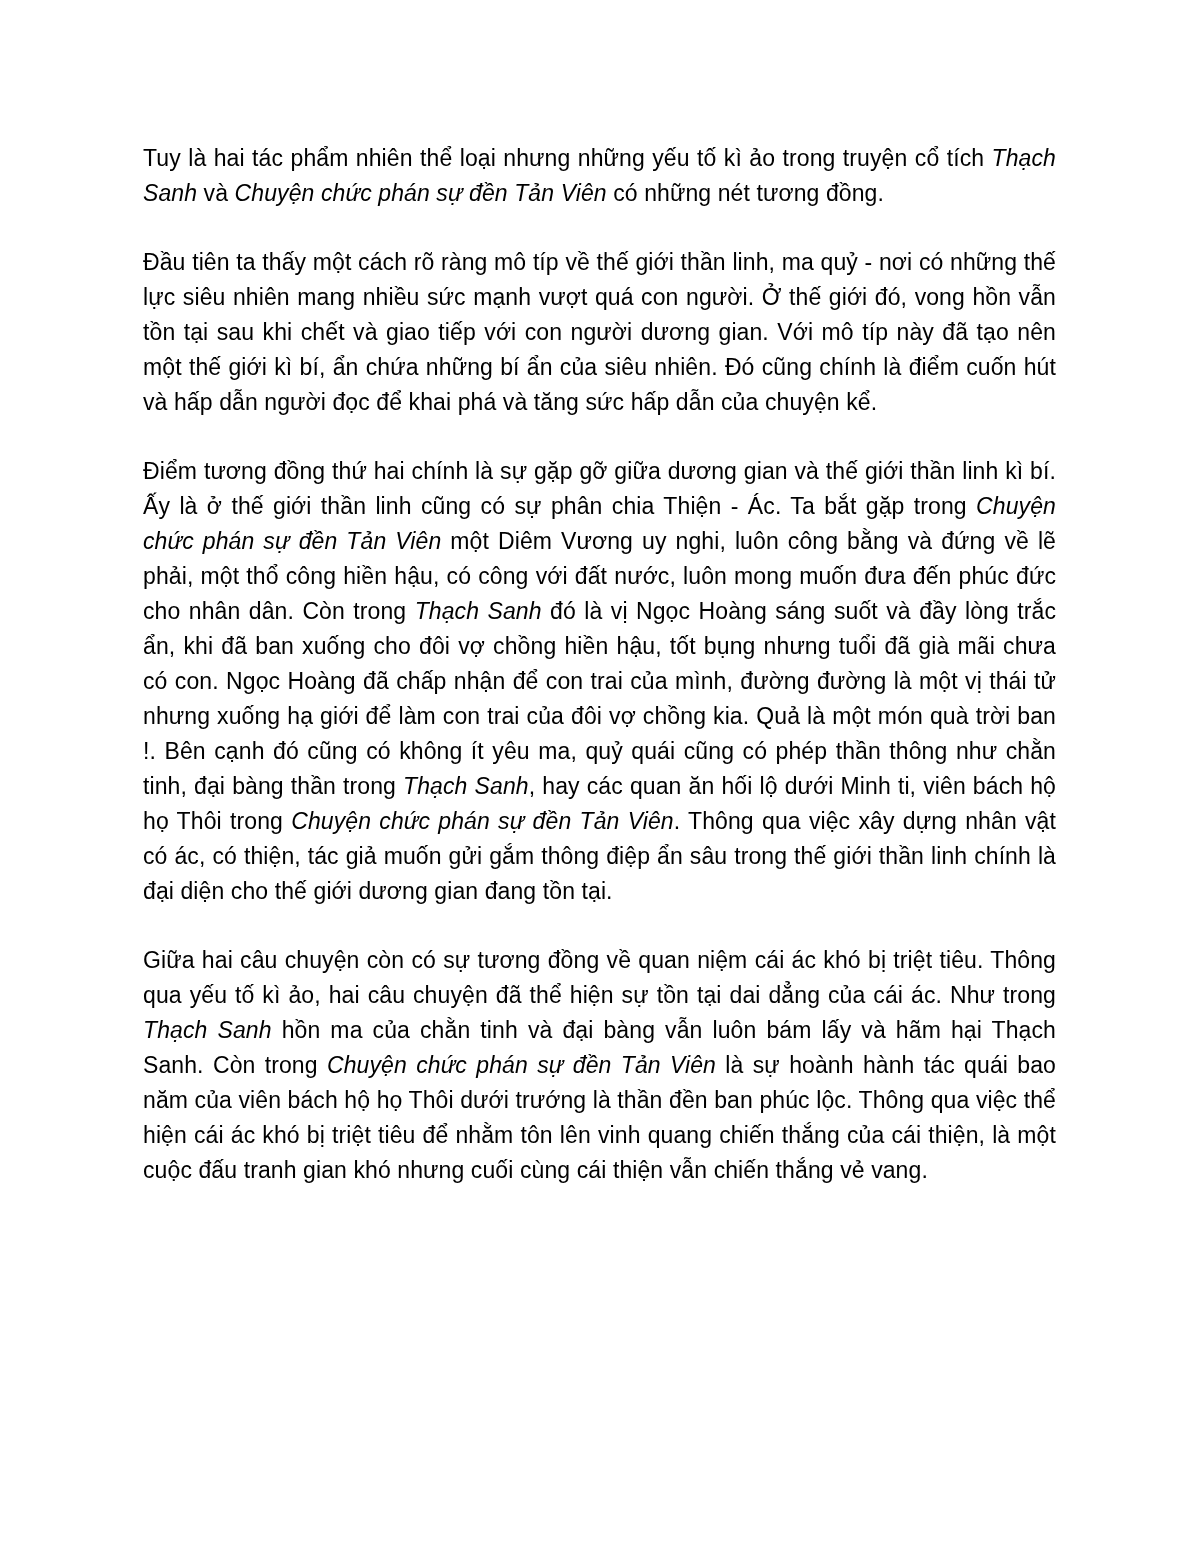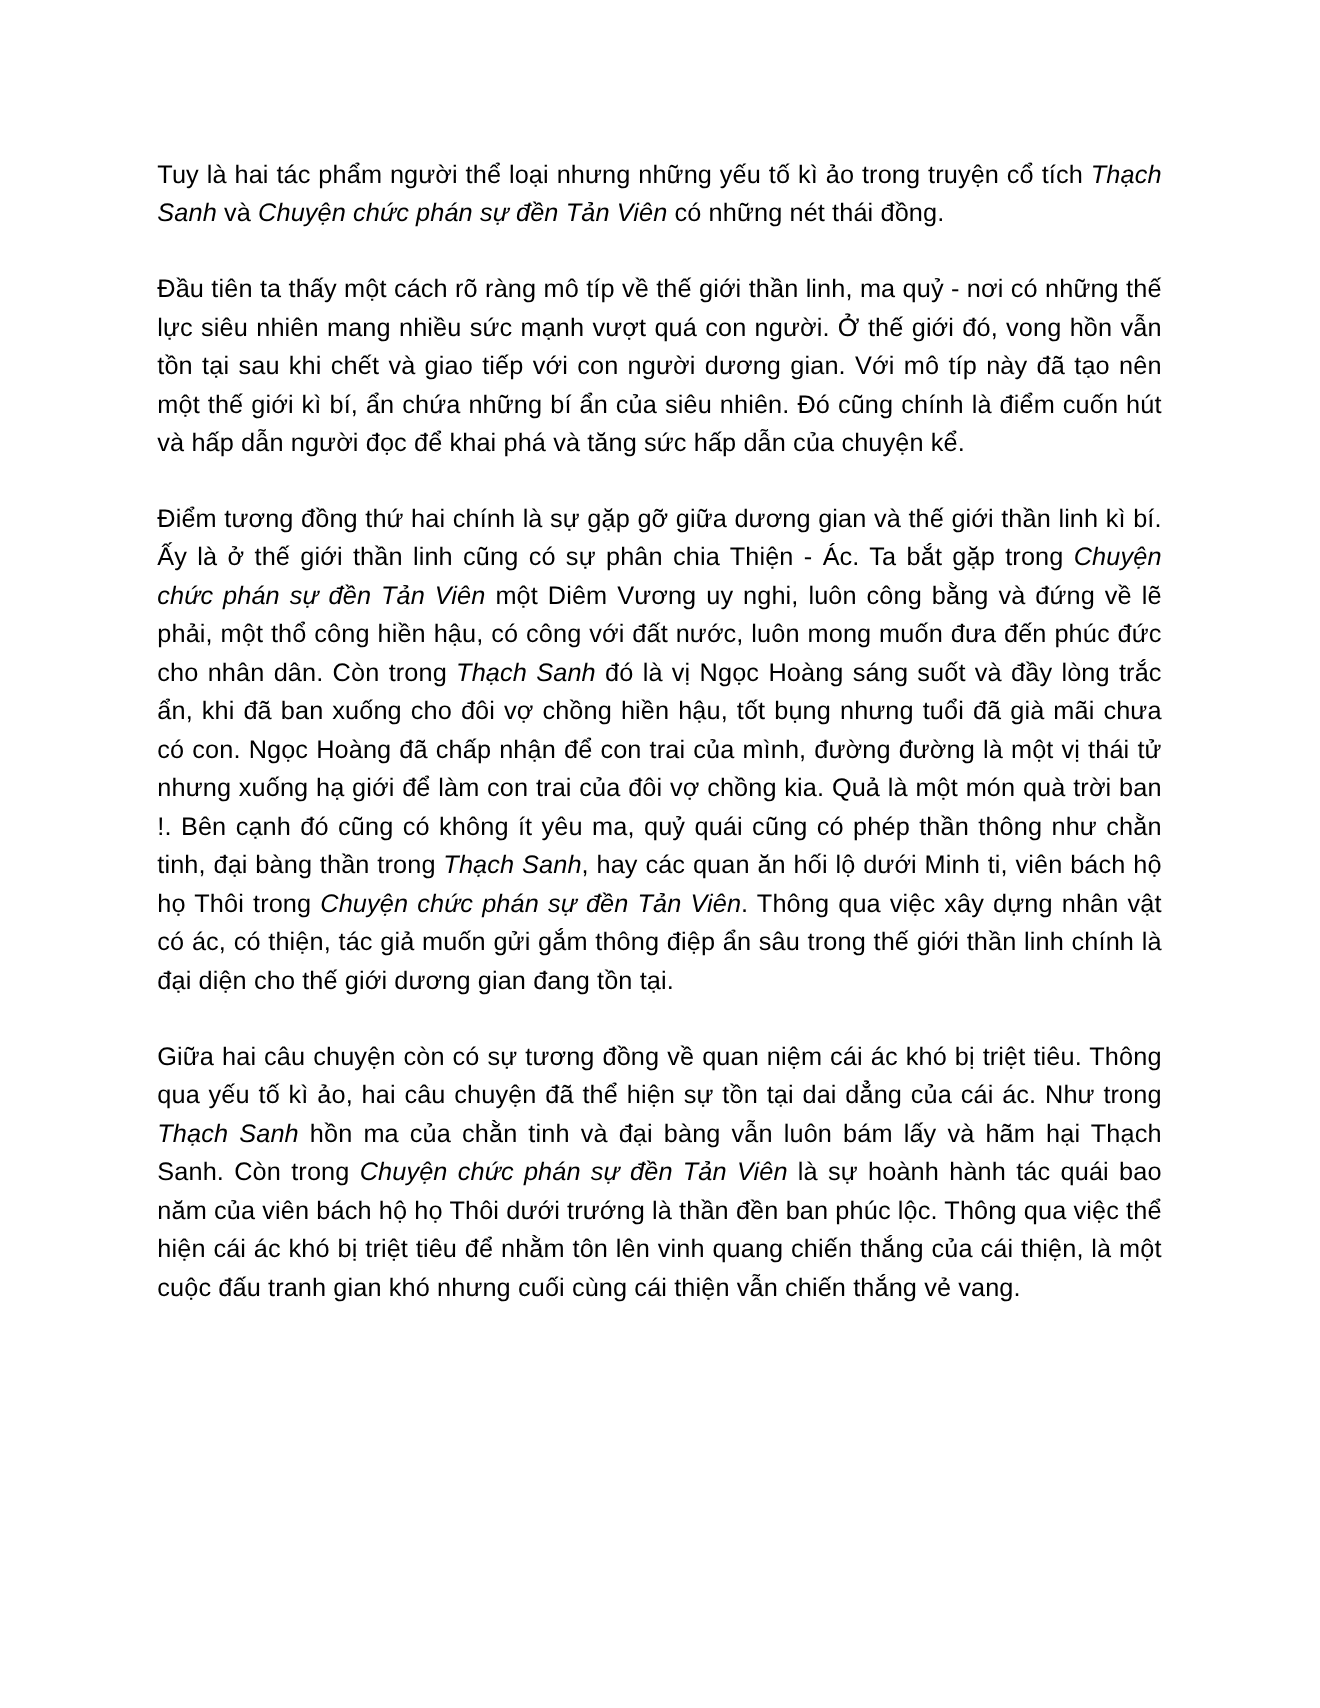--- a/index.html
+++ b/index.html
@@ -31,21 +31,21 @@
   }
   .i {
     font-style: italic;
   }
 </style>
 </head>
 <body>
 
 <div class="page">
 
-  <p class="doc-para"><span>Tuy là hai tác phẩm người thể loại nhưng những yếu tố kì ảo trong truyện cổ tích </span><span class="i">Thạch Sanh</span><span> và </span><span class="i">Chuyện chức phán sự đền Tản Viên</span><span> có những nét thái đồng.</span></p>
+  <p class="doc-para"><span>Tuy là hai tác phẩm nhiên thể loại nhưng những yếu tố kì ảo trong truyện cổ tích </span><span class="i">Thạch Sanh</span><span> và </span><span class="i">Chuyện chức phán sự đền Tản Viên</span><span> có những nét tương đồng.</span></p>
 
   <p class="doc-para"><span>Đầu tiên ta thấy một cách rõ ràng mô típ về thế giới thần linh, ma quỷ - nơi có những thế lực siêu nhiên mang nhiều sức mạnh vượt quá con người. Ở thế giới đó, vong hồn vẫn tồn tại sau khi chết và giao tiếp với con người dương gian. Với mô típ này đã tạo nên một thế giới kì bí, ẩn chứa những bí ẩn của siêu nhiên. Đó cũng chính là điểm cuốn hút và hấp dẫn người đọc để khai phá và tăng sức hấp dẫn của chuyện kể.</span></p>
 
   <p class="doc-para"><span>Điểm tương đồng thứ hai chính là sự gặp gỡ giữa dương gian và thế giới thần linh kì bí. Ấy là ở thế giới thần linh cũng có sự phân chia Thiện - Ác. Ta bắt gặp trong </span><span class="i">Chuyện chức phán sự đền Tản Viên</span><span> một Diêm Vương uy nghi, luôn công bằng và đứng về lẽ phải, một thổ công hiền hậu, có công với đất nước, luôn mong muốn đưa đến phúc đức cho nhân dân. Còn trong </span><span class="i">Thạch Sanh</span><span> đó là vị Ngọc Hoàng sáng suốt và đầy lòng trắc ẩn, khi đã ban xuống cho đôi vợ chồng hiền hậu, tốt bụng nhưng tuổi đã già mãi chưa có con. Ngọc Hoàng đã chấp nhận để con trai của mình, đường đường là một vị thái tử nhưng xuống hạ giới để làm con trai của đôi vợ chồng kia. Quả là một món quà trời ban !. Bên cạnh đó cũng có không ít yêu ma, quỷ quái cũng có phép thần thông như chằn tinh, đại bàng thần trong </span><span class="i">Thạch Sanh</span><span>, hay các quan ăn hối lộ dưới Minh ti, viên bách hộ họ Thôi trong </span><span class="i">Chuyện chức phán sự đền Tản Viên</span><span>. Thông qua việc xây dựng nhân vật có ác, có thiện, tác giả muốn gửi gắm thông điệp ẩn sâu trong thế giới thần linh chính là đại diện cho thế giới dương gian đang tồn tại.</span></p>
 
   <p class="doc-para"><span>Giữa hai câu chuyện còn có sự tương đồng về quan niệm cái ác khó bị triệt tiêu. Thông qua yếu tố kì ảo, hai câu chuyện đã thể hiện sự tồn tại dai dẳng của cái ác. Như trong </span><span class="i">Thạch Sanh</span><span> hồn ma của chằn tinh và đại bàng vẫn luôn bám lấy và hãm hại Thạch Sanh. Còn trong </span><span class="i">Chuyện chức phán sự đền Tản Viên</span><span> là sự hoành hành tác quái bao năm của viên bách hộ họ Thôi dưới trướng là thần đền ban phúc lộc. Thông qua việc thể hiện cái ác khó bị triệt tiêu để nhằm tôn lên vinh quang chiến thắng của cái thiện, là một cuộc đấu tranh gian khó nhưng cuối cùng cái thiện vẫn chiến thắng vẻ vang.</span></p>
 
 </div>
 
 </body></html>

